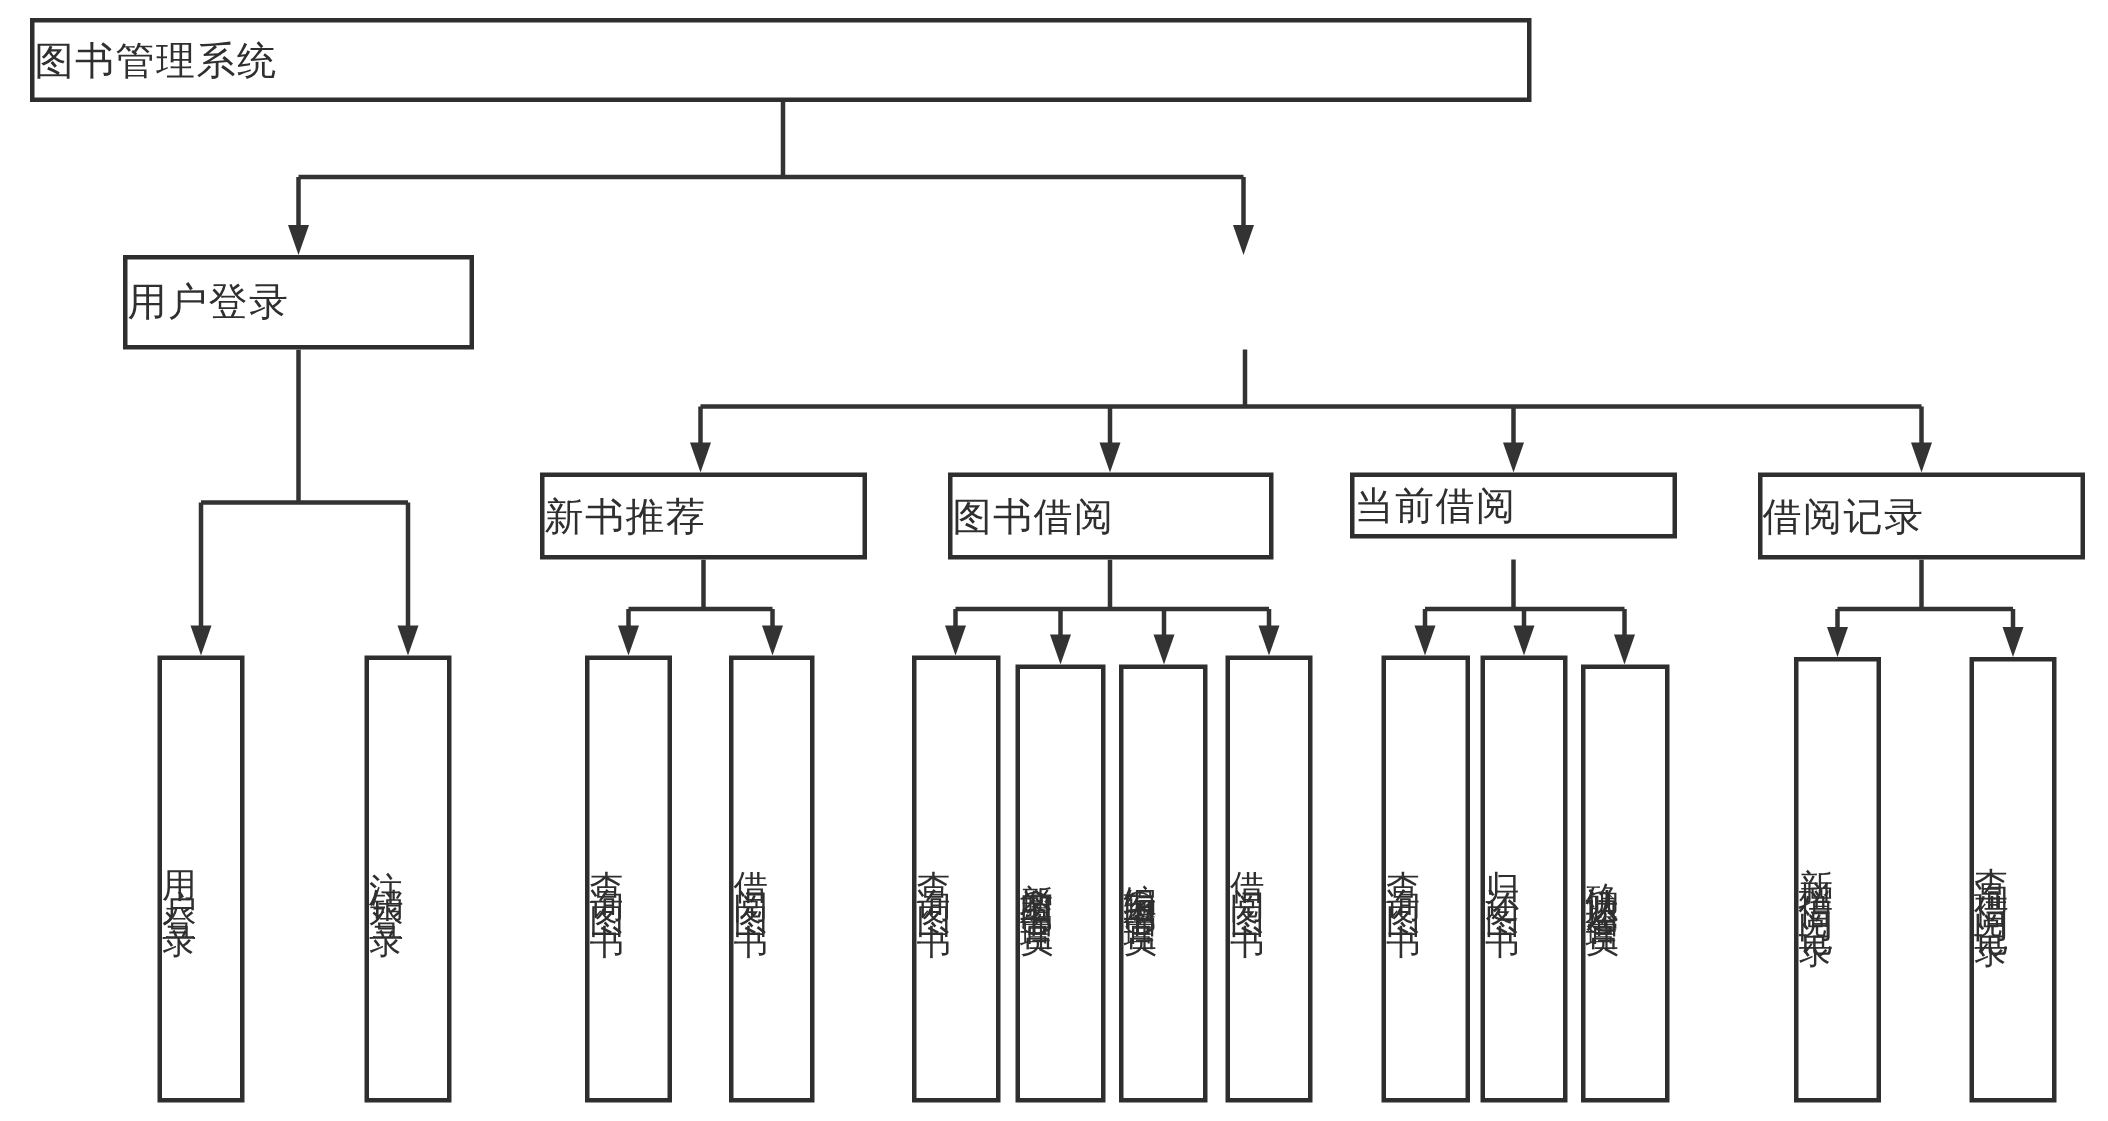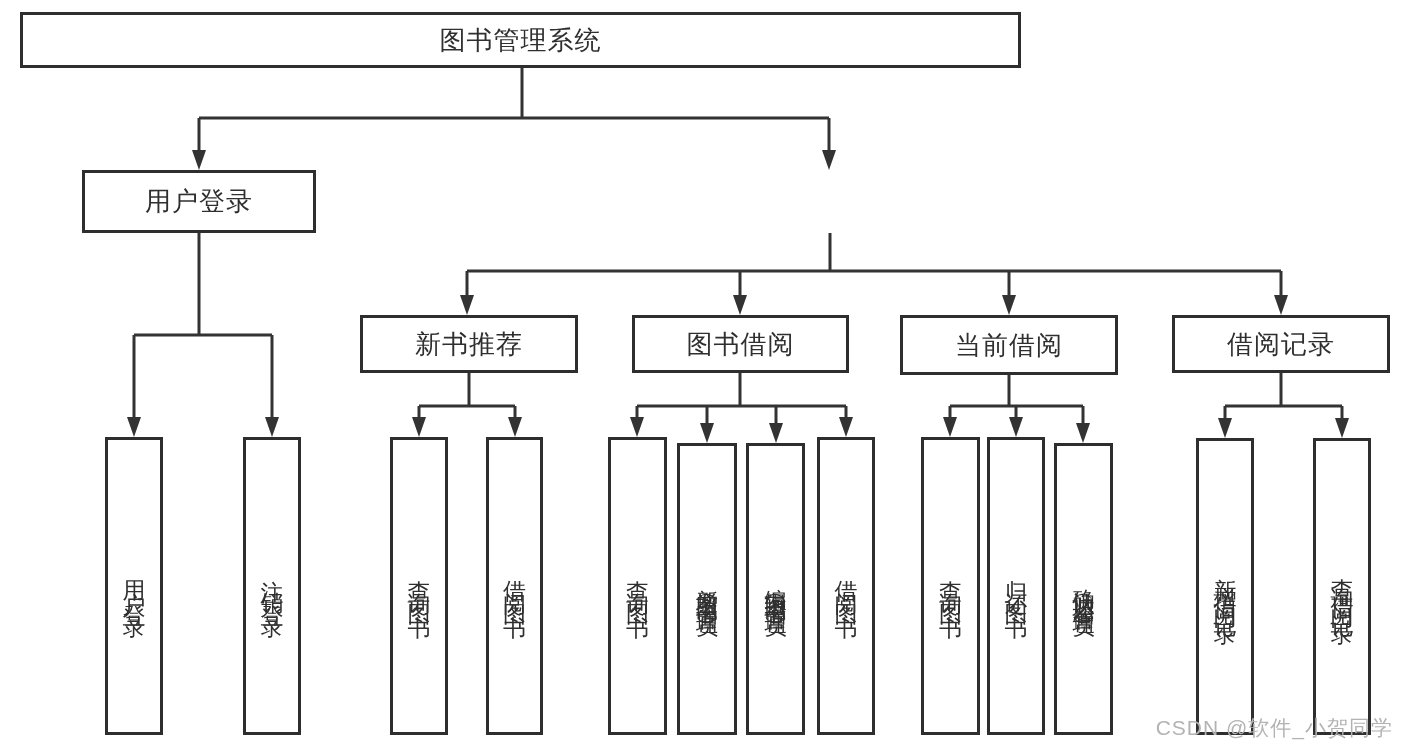--- a/index.html
+++ b/index.html
@@ -17,21 +17,21 @@
     font-family:"Liberation Sans", sans-serif;
     overflow:hidden;
   }
   .connector{position:absolute;left:0;top:0;pointer-events:none;}
   .connector line{stroke:var(--line);stroke-width:3px;}
   .connector polygon{fill:var(--line);stroke:none;}
   .node{
     position:absolute;
     border:3px solid var(--box-border);
     background:var(--background);
-    display:flex;align-items:center;justify-content:center;
+    display:flex;align-items:center;
     color:var(--text);
     font-size:26px;
     letter-spacing:1px;
     box-sizing:border-box;
   }
   .vnode{font-size:23px;letter-spacing:0;}
   .vnode .vtxt{
     writing-mode:vertical-rl;
     text-orientation:mixed;
     letter-spacing:12px;
@@ -123,21 +123,21 @@
   <div class="node" style="left:82px;top:170px;width:234px;height:63px">
     <span>用户登录</span>
   </div>
 
   <div class="node" style="left:632px;top:315px;width:217px;height:58px">
     <span>图书借阅</span>
   </div>
   <div class="node" style="left:360px;top:315px;width:218px;height:58px">
     <span>新书推荐</span>
   </div>
-  <div class="node" style="left:900px;top:315px;width:218px;height:60px">
+  <div class="node" style="left:900px;top:315px;width:218px;height:44px">
     <span>当前借阅</span>
   </div>
   <div class="node" style="left:1172px;top:315px;width:218px;height:58px">
     <span>借阅记录</span>
   </div>
 
   <div class="node vnode" style="left:105px;top:437px;width:58px;height:298px">
     <span class="vtxt">用户登录</span>
   </div>
   <div class="node vnode" style="left:243px;top:437px;width:58px;height:298px">
@@ -174,14 +174,13 @@
     <span class="vtxt">确认归还（管理员）</span>
   </div>
 
   <div class="node vnode med" style="left:1196px;top:438px;width:58px;height:297px">
     <span class="vtxt">新增借阅记录</span>
   </div>
   <div class="node vnode med" style="left:1313px;top:438px;width:58px;height:297px">
     <span class="vtxt">查询借阅记录</span>
   </div>
 
-  <div class="watermark">CSDN @软件_小贺同学</div>
 </div>
 
 </body></html>

